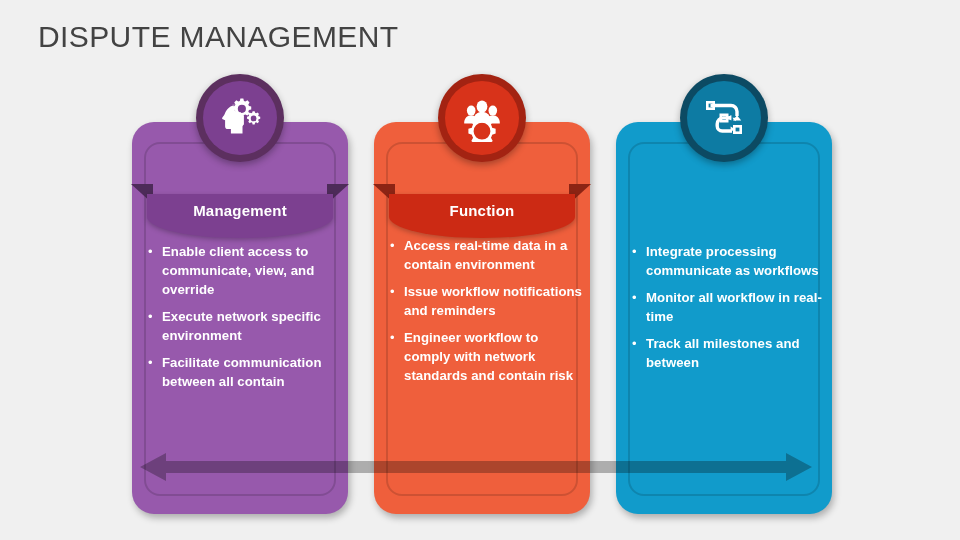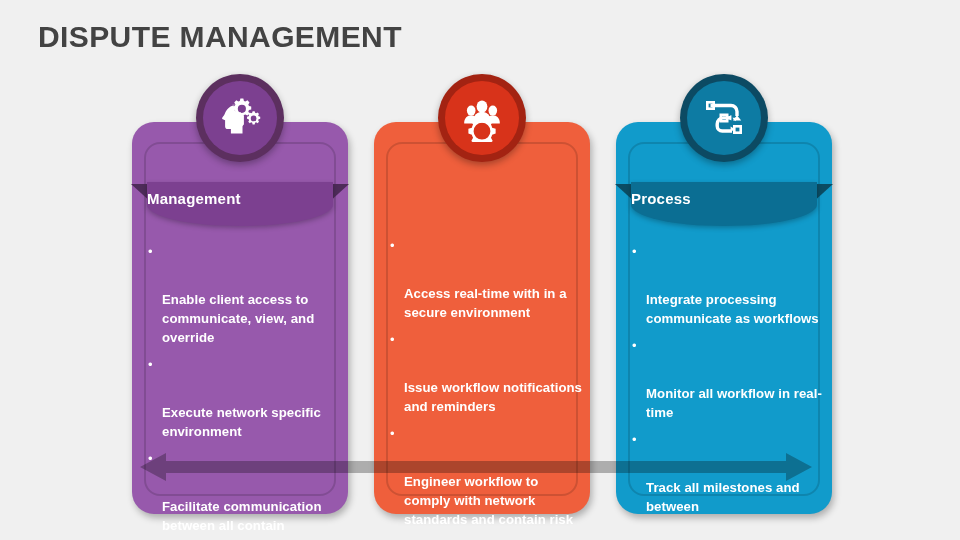--- a/index.html
+++ b/index.html
@@ -23,21 +23,21 @@
     background: #f0f0f0;
     overflow: hidden;
   }
 
   
   #page-title {
     position: absolute;
     left: 38px;
     top: 20px;
     font-size: 30px;
-    font-weight: bold;
+    font-weight: normal;
     letter-spacing: 0.4px;
     color: #434343;
     white-space: nowrap;
   }
 
   
   .column {
     position: absolute;
     top: 74px;
     width: 240px;
@@ -109,28 +109,28 @@
     top: 6px;
     width: 22px;
     height: 20px;
     z-index: 1;
   }
   .ribbon-fold.left  { left: -16px;  clip-path: polygon(0 0, 100% 0, 100% 100%); }
   .ribbon-fold.right { right: -16px; clip-path: polygon(0 0, 100% 0, 0 100%); }
 
   .ribbon-body {
     position: absolute;
-    left: 0; top: 4px;
+    left: 0; top: 16px;
     width: 100%;
     height: 44px;
     z-index: 2;
     border-radius: 0 0 96px 96px / 0 0 22px 22px;
     display: flex;
     align-items: flex-start;
-    justify-content: flex-start;
+    justify-content: center;
     box-shadow: 0 2px 5px rgba(0,0,0,0.25);
   }
   .ribbon-label {
     margin-top: 8px;
     color: #ffffff;
     font-size: 15px;
     font-weight: bold;
     letter-spacing: 0.2px;
     white-space: nowrap;
   }
@@ -156,21 +156,20 @@
     color: #ffffff;
     font-size: 13px;
     line-height: 19px;
   }
   .bullet-text {
     color: #ffffff;
     font-size: 13.2px;
     line-height: 19px;
     font-weight: bold;
     letter-spacing: 0.05px;
-    margin-top: 48px;
   }
 
   
   #bottom-arrow {
     position: absolute;
     left: 140px;
     top: 452px;
     width: 672px;
     height: 30px;
     z-index: 7;
@@ -244,25 +243,32 @@
             <ellipse cx="24" cy="37.6" rx="6.1" ry="6.4" fill="#d8331a"></ellipse>
           </svg>
         </span>
       </div>
     </div>
 
     <div class="card" style="background:#ef5f3c;">
       <div class="card-inner-border"></div>
     </div>
 
+    <div class="ribbon-wrap">
+      <div class="ribbon-fold left" style="background:#8c2414;"></div>
+      <div class="ribbon-fold right" style="background:#8c2414;"></div>
+      <div class="ribbon-body" style="background:#cc2a14;">
+        <span class="ribbon-label">Function</span>
+      </div>
+    </div>
 
     <div class="bullets center-ish">
       <div class="bullet-row">
         <span class="bullet-dot">•</span>
-        <span class="bullet-text">Access real-time with in a secure environment</span>
+        <span class="bullet-text">Access real-time data in a contain environment</span>
       </div>
       <div class="bullet-row">
         <span class="bullet-dot">•</span>
         <span class="bullet-text">Issue workflow notifications and reminders</span>
       </div>
       <div class="bullet-row">
         <span class="bullet-dot">•</span>
         <span class="bullet-text">Engineer workflow to comply with network standards and contain risk</span>
       </div>
     </div>
@@ -288,27 +294,20 @@
             <path d="M30.3 19.9 l-4.8 2.8 4.8 2.8 z" fill="#ffffff"></path>
           </svg>
         </span>
       </div>
     </div>
 
     <div class="card" style="background:#119bcb;">
       <div class="card-inner-border"></div>
     </div>
 
-    <div class="ribbon-wrap">
-      <div class="ribbon-fold left" style="background:#0b4c63;"></div>
-      <div class="ribbon-fold right" style="background:#0b4c63;"></div>
-      <div class="ribbon-body" style="background:#0b6e93;">
-        <span class="ribbon-label">Process</span>
-      </div>
-    </div>
 
     <div class="bullets">
       <div class="bullet-row">
         <span class="bullet-dot">•</span>
         <span class="bullet-text">Integrate processing communicate as workflows</span>
       </div>
       <div class="bullet-row">
         <span class="bullet-dot">•</span>
         <span class="bullet-text">Monitor all workflow in real-time</span>
       </div>

